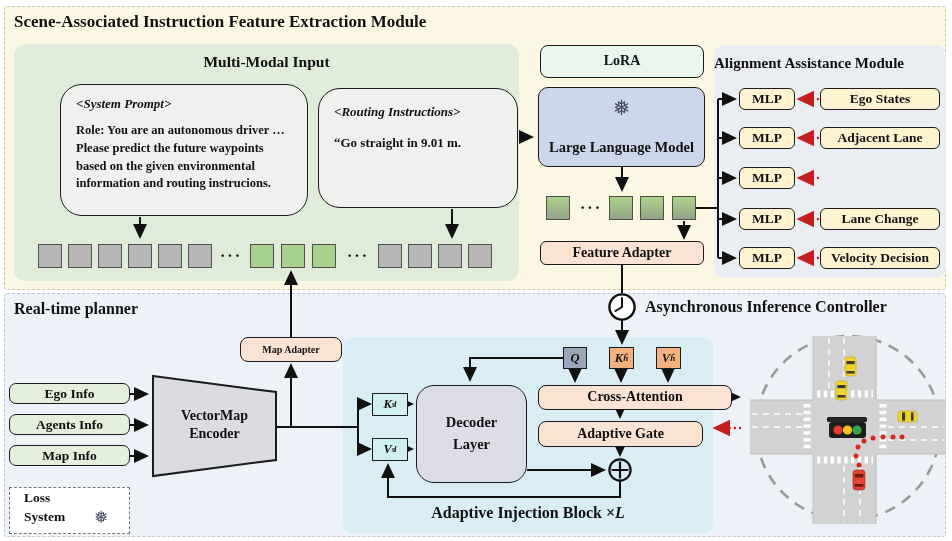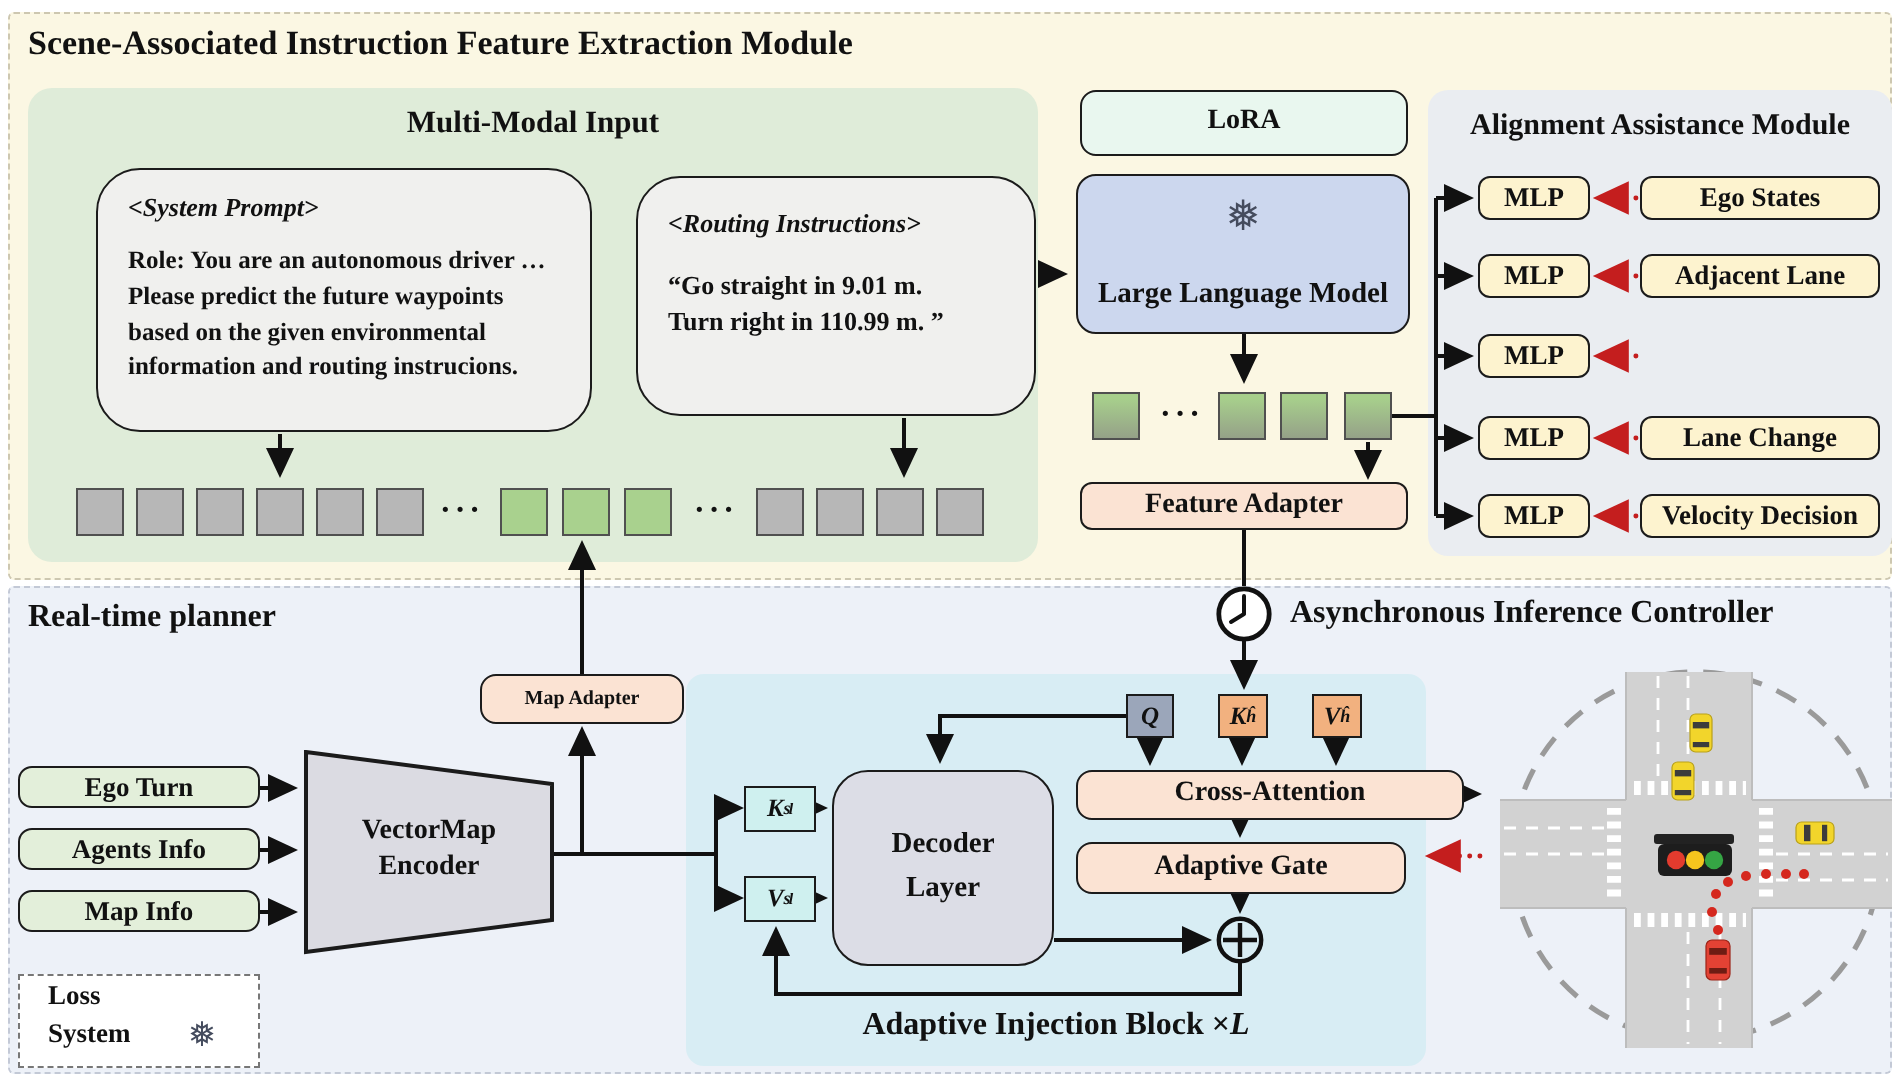--- a/index.html
+++ b/index.html
@@ -96,38 +96,37 @@
       <path d="M818,178 H800" marker-end="url(#mr)"></path>
       <path d="M818,219 H800" marker-end="url(#mr)"></path>
       <path d="M818,258 H800" marker-end="url(#mr)"></path>
       <path d="M740,428 H716" marker-end="url(#mr)"></path>
       <path d="M116,499 H93" marker-end="url(#mr)"></path>
     </g>
   </svg>
 
   <div class="lbl" style="left:14px;top:12px;font-size:17px">Scene-Associated Instruction Feature Extraction Module</div>
   <div class="lbl" style="left:14px;top:53px;width:505px;text-align:center;font-size:15.5px">Multi-Modal Input</div>
-  <div class="lbl" style="left:714px;top:55px;width:232px;text-align:center;font-size:15px">Alignment Assistance Module</div>
+  <div class="lbl" style="left:714px;top:55px;width:232px;text-align:left;font-size:15px">Alignment Assistance Module</div>
   <div class="lbl" style="left:14px;top:300px;font-size:16px">Real-time planner</div>
   <div class="lbl" style="left:645px;top:298px;font-size:16px">Asynchronous Inference Controller</div>
   <div class="lbl" style="left:343px;top:504px;width:370px;text-align:center;font-size:16px">
     <span>Adaptive Injection Block ×</span><span class="mvar">L</span>
   </div>
 
-  <div class="bubble" style="left:48px;top:84px;width:248px;height:132px">
+  <div class="bubble" style="left:60px;top:84px;width:248px;height:132px">
     <div class="bub-hd">&lt;System Prompt&gt;</div>
     <div class="bub-ln">Role: You are an autonomous driver …</div>
     <div class="bub-ln">Please predict the future waypoints</div>
     <div class="bub-ln">based on the given environmental</div>
     <div class="bub-ln">information and routing instrucions.</div>
   </div>
   <div class="bubble" style="left:318px;top:88px;width:200px;height:120px;padding-top:15px">
     <div class="bub-hd" style="margin-bottom:14px">&lt;Routing Instructions&gt;</div>
     <div class="bub-ln" style="font-size:13px">“Go straight in 9.01 m.</div>
-    <div class="bub-ln" style="font-size:13px">Turn right in 110.99 m. ”</div>
   </div>
 
   <div class="token t-gray" style="left:38px;top:244px"></div>
   <div class="token t-gray" style="left:68px;top:244px"></div>
   <div class="token t-gray" style="left:98px;top:244px"></div>
   <div class="token t-gray" style="left:128px;top:244px"></div>
   <div class="token t-gray" style="left:158px;top:244px"></div>
   <div class="token t-gray" style="left:188px;top:244px"></div>
   <div class="dots" style="left:214px;top:247px;width:34px">···</div>
   <div class="token t-green" style="left:250px;top:244px"></div>
@@ -178,21 +177,21 @@
       <span>Adjacent Lane</span>
     </div>
   <div class="node c-yellow" style="left:820px;top:208px;width:120px;height:22px;border-radius:6px;font-size:13.5px">
       <span>Lane Change</span>
     </div>
   <div class="node c-yellow" style="left:820px;top:247px;width:120px;height:22px;border-radius:6px;font-size:13.5px">
       <span>Velocity Decision</span>
     </div>
 
   <div class="node c-green" style="left:9px;top:383px;width:121px;height:21px;border-radius:7px;font-size:13.5px">
-      <span>Ego Turn</span>
+      <span>Ego Info</span>
     </div>
   <div class="node c-green" style="left:9px;top:414px;width:121px;height:21px;border-radius:7px;font-size:13.5px">
       <span>Agents Info</span>
     </div>
   <div class="node c-green" style="left:9px;top:445px;width:121px;height:21px;border-radius:7px;font-size:13.5px">
       <span>Map Info</span>
     </div>
 
   <svg class="icon" style="left:152px;top:375px" width="126" height="103" viewBox="0 0 126 103">
     <polygon points="1,1 124,17 124,85 1,101" fill="#dbdbe2" stroke="#1b1b1b" stroke-width="2"></polygon>

